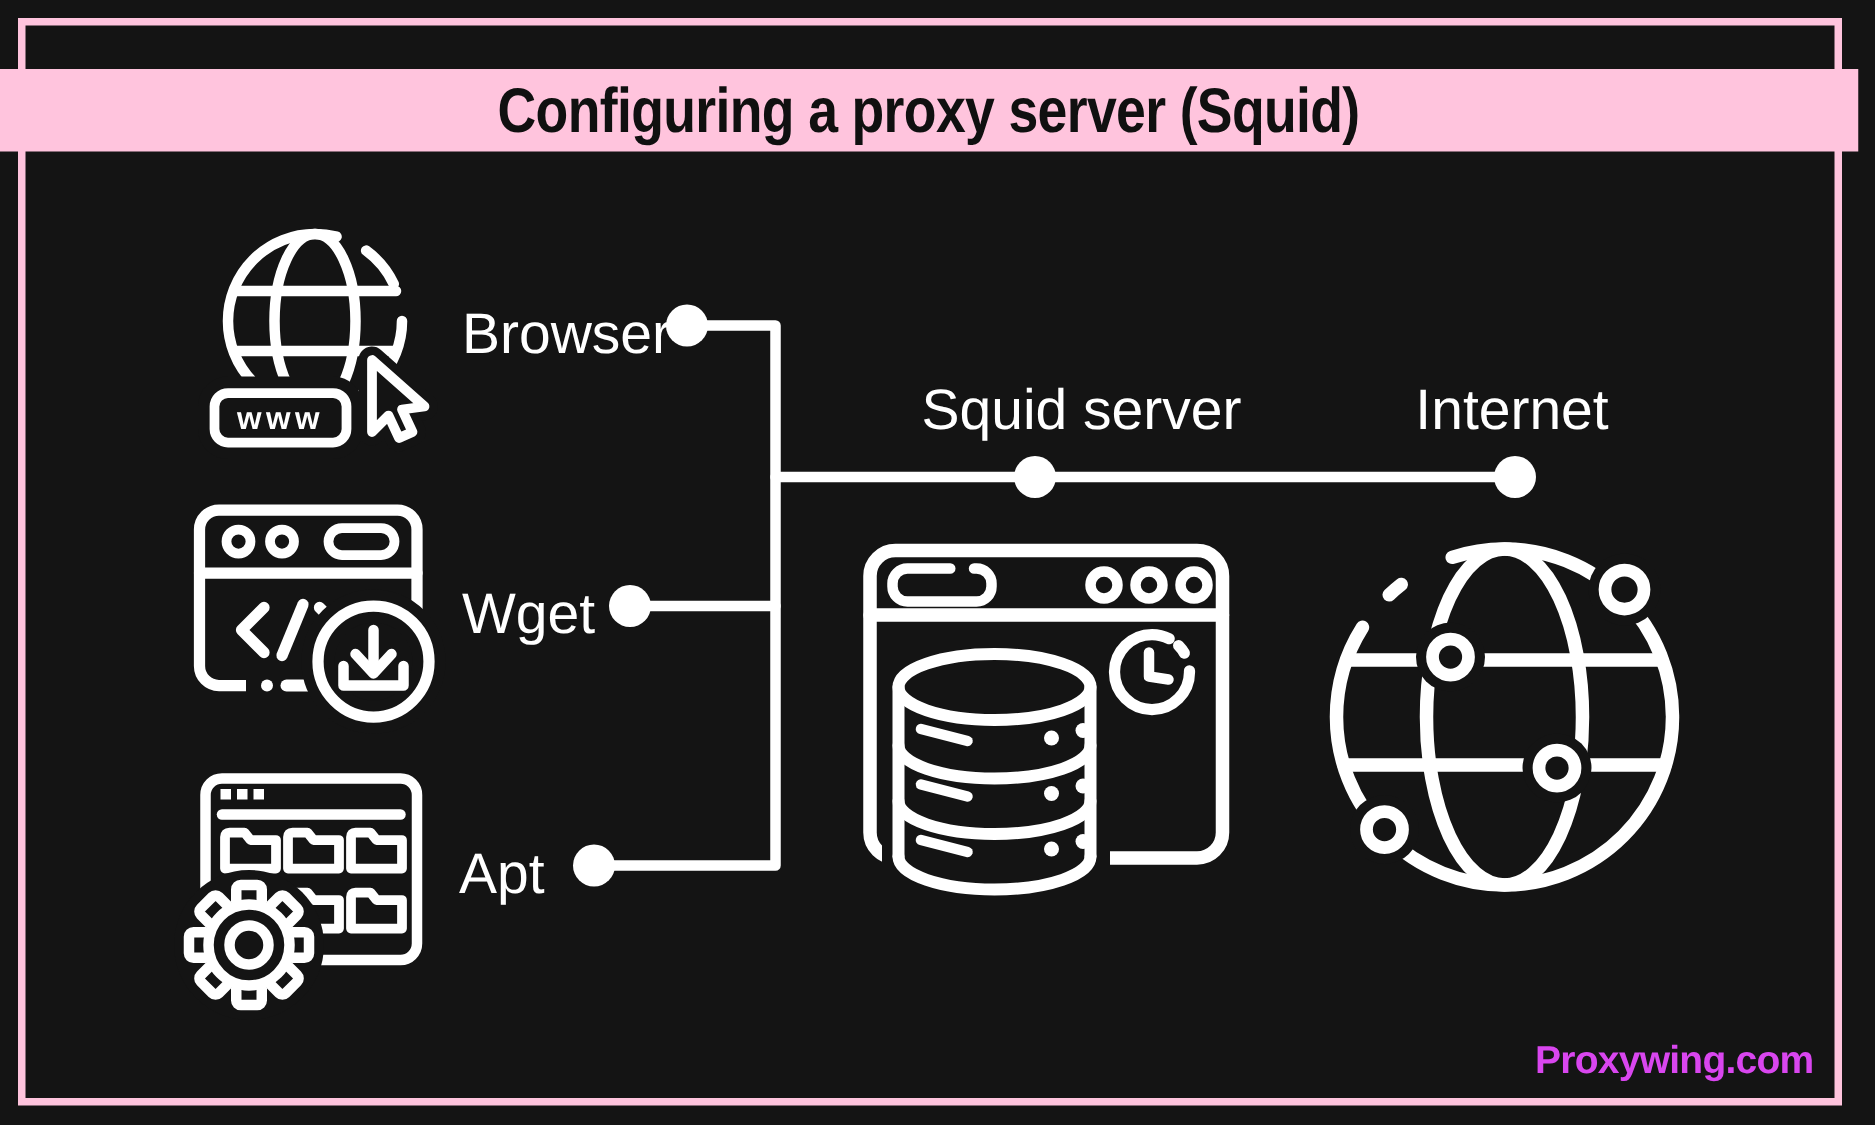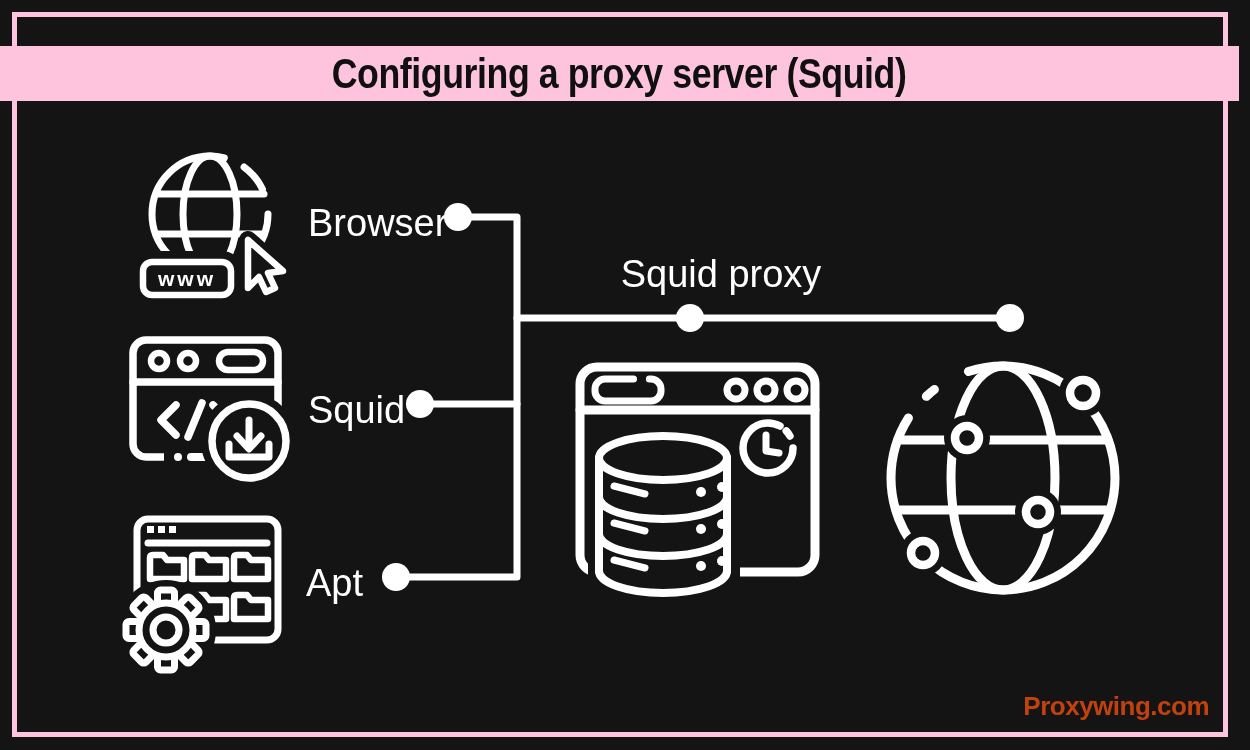--- a/index.html
+++ b/index.html
@@ -18,21 +18,21 @@
   .banner-title{
     font-size:42px;font-weight:bold;color:#101010;white-space:nowrap;
     transform:scaleX(0.85);letter-spacing:-0.5px;
   }
   .diagram-svg{position:absolute;left:0;top:0;z-index:1;}
   .node-label{
     position:absolute;color:#ffffff;font-size:38px;z-index:2;white-space:nowrap;
   }
   .centered{text-align:center;}
   .brand{
-    position:absolute;right:30px;top:691px;color:#c2410c;font-weight:bold;
+    position:absolute;right:30px;top:691px;color:#d946ef;font-weight:bold;
     font-size:26px;letter-spacing:-0.5px;z-index:4;
   }
 </style>
 </head>
 <body>
 
 <div class="canvas">
 
   <div class="border-frame"></div>
 
@@ -177,18 +177,19 @@
       <g stroke-width="8.5" fill="#141414">
         <circle cx="1083" cy="393" r="13"></circle>
         <circle cx="967" cy="438" r="12"></circle>
         <circle cx="1038" cy="512" r="12"></circle>
         <circle cx="923" cy="553" r="12"></circle>
       </g>
     </g>
   </svg>
 
   <div class="node-label" style="left:308px;top:202px;">Browser</div>
-  <div class="node-label" style="left:308px;top:389px;">Squid</div>
+  <div class="node-label" style="left:308px;top:389px;">Wget</div>
   <div class="node-label" style="left:306px;top:562px;text-align:center;">Apt</div>
-  <div class="node-label centered" style="left:571px;top:253px;width:300px;">Squid proxy</div>
+  <div class="node-label centered" style="left:571px;top:253px;width:300px;">Squid server</div>
+  <div class="node-label centered" style="left:858px;top:253px;width:300px;">Internet</div>
 
   <div class="brand">Proxywing.com</div>
 </div>
 
 </body></html>

